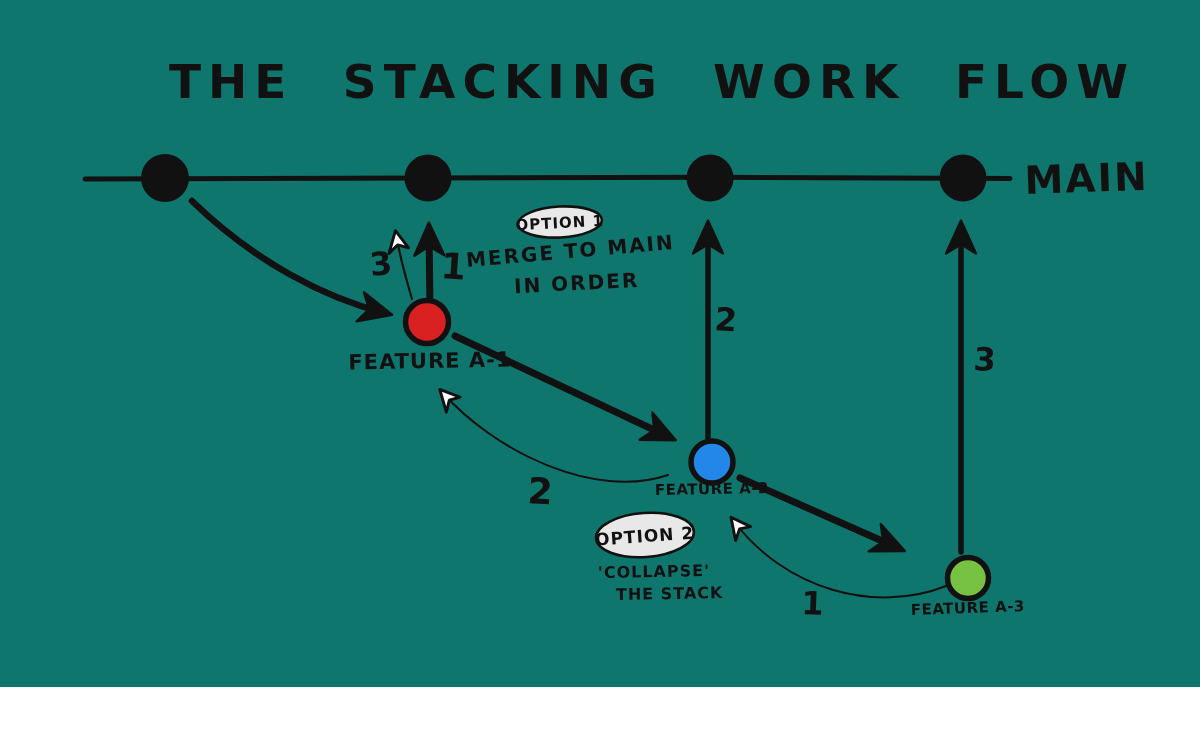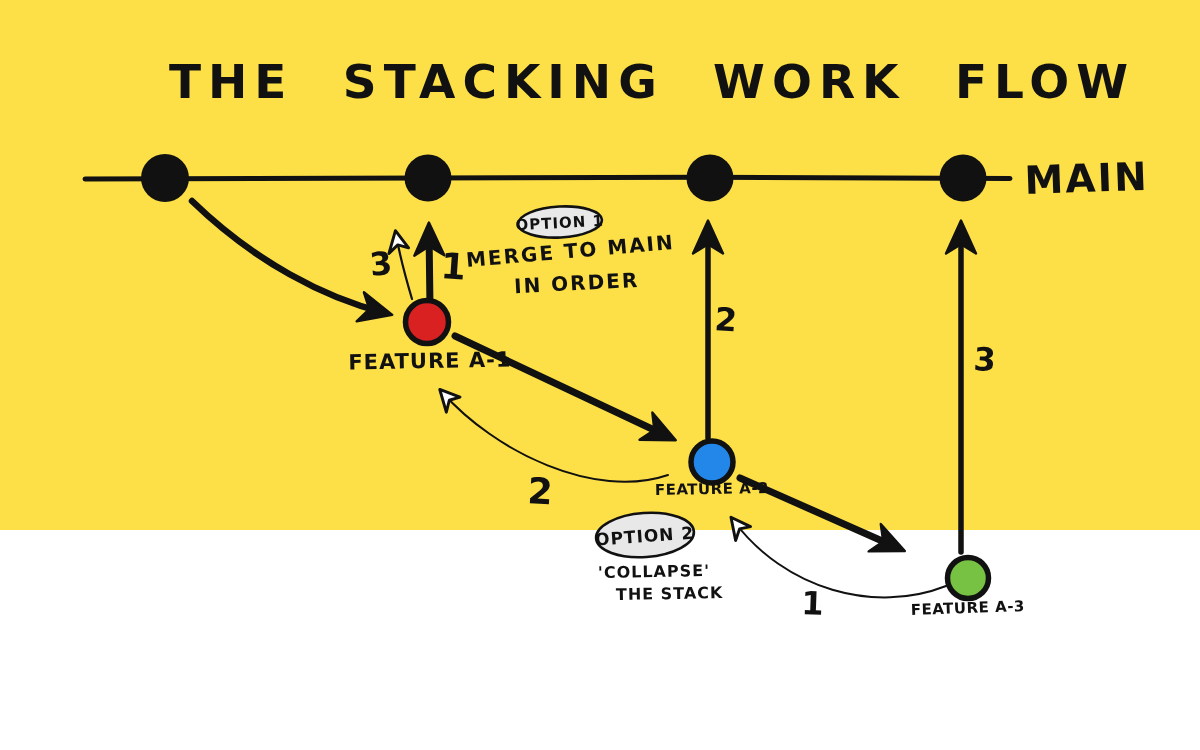--- a/index.html
+++ b/index.html
@@ -7,22 +7,22 @@
     padding: 0;
     background: #ffffff;
     width: 1200px;
     height: 750px;
     overflow: hidden;
     font-family: "DejaVu Sans", "Liberation Sans", sans-serif;
   }
   #canvas {
     position: relative;
     width: 1200px;
-    height: 530px;
-    background: #fde047;
+    height: 687px;
+    background: #0f766e;
   }
   svg { display: block; }
   text {
     fill: #111111;
     font-family: "DejaVu Sans", "Liberation Sans", sans-serif;
   }
   .title-text {
     font-size: 47px;
     font-weight: bold;
     letter-spacing: 7px;

